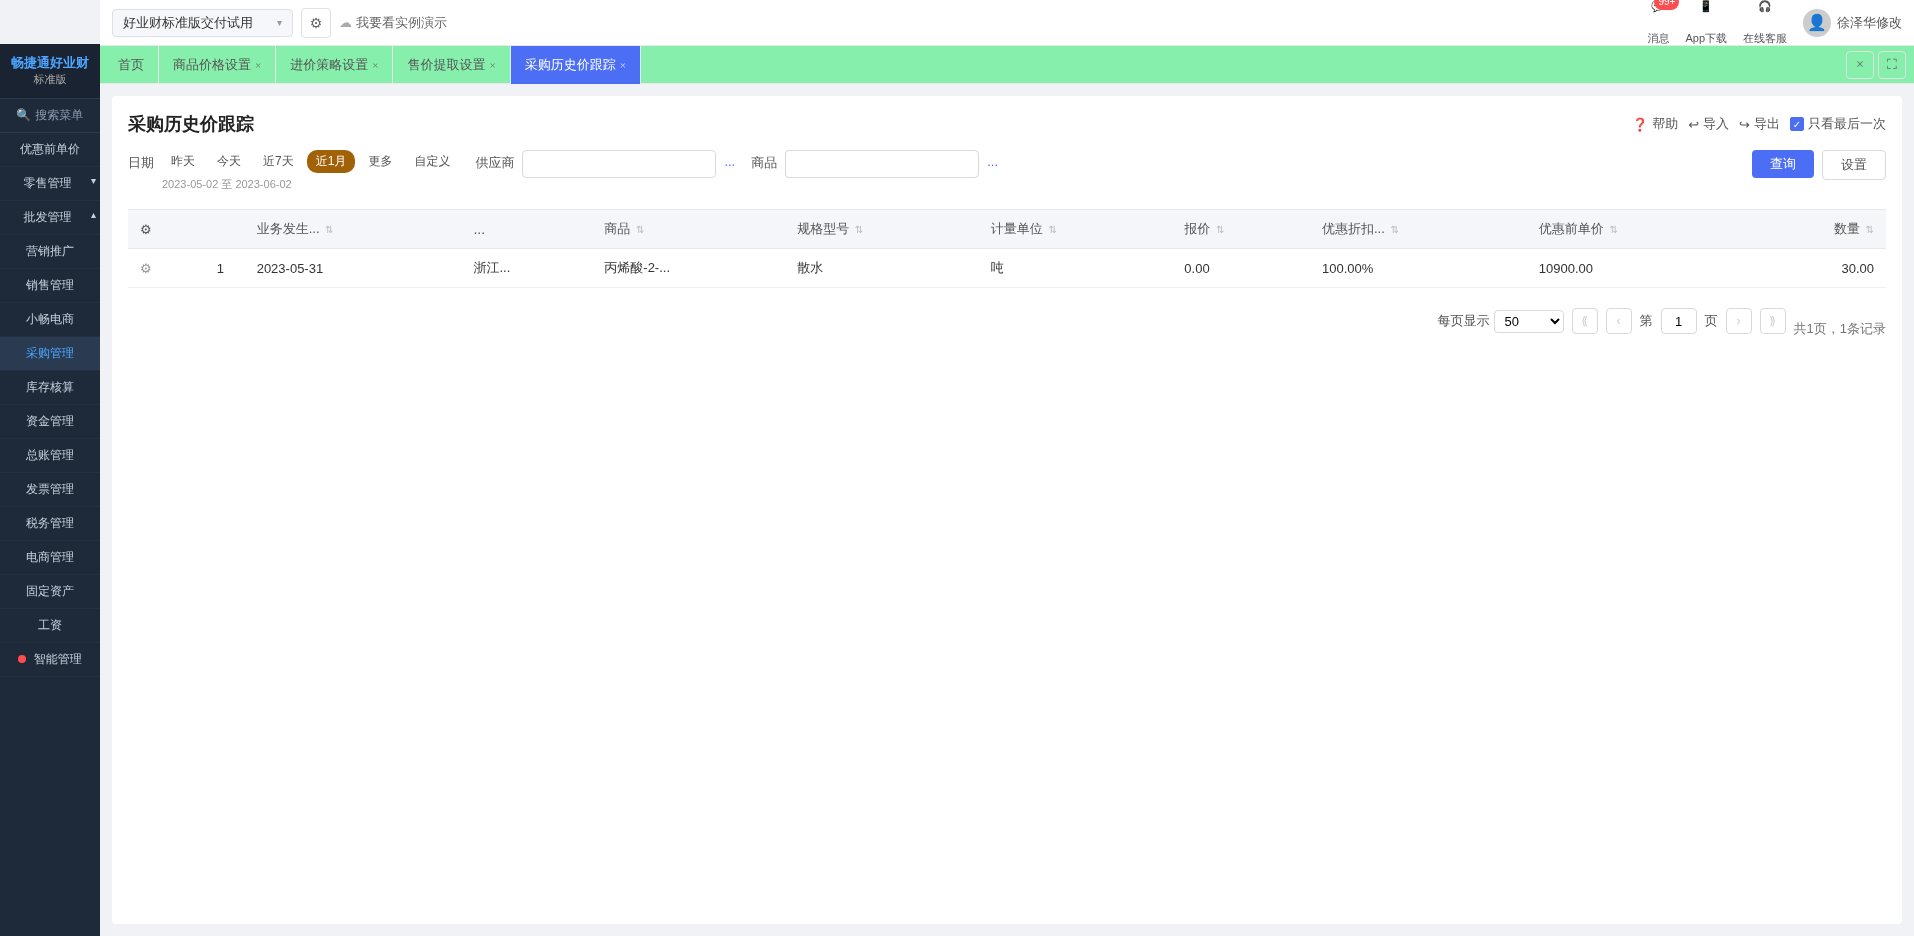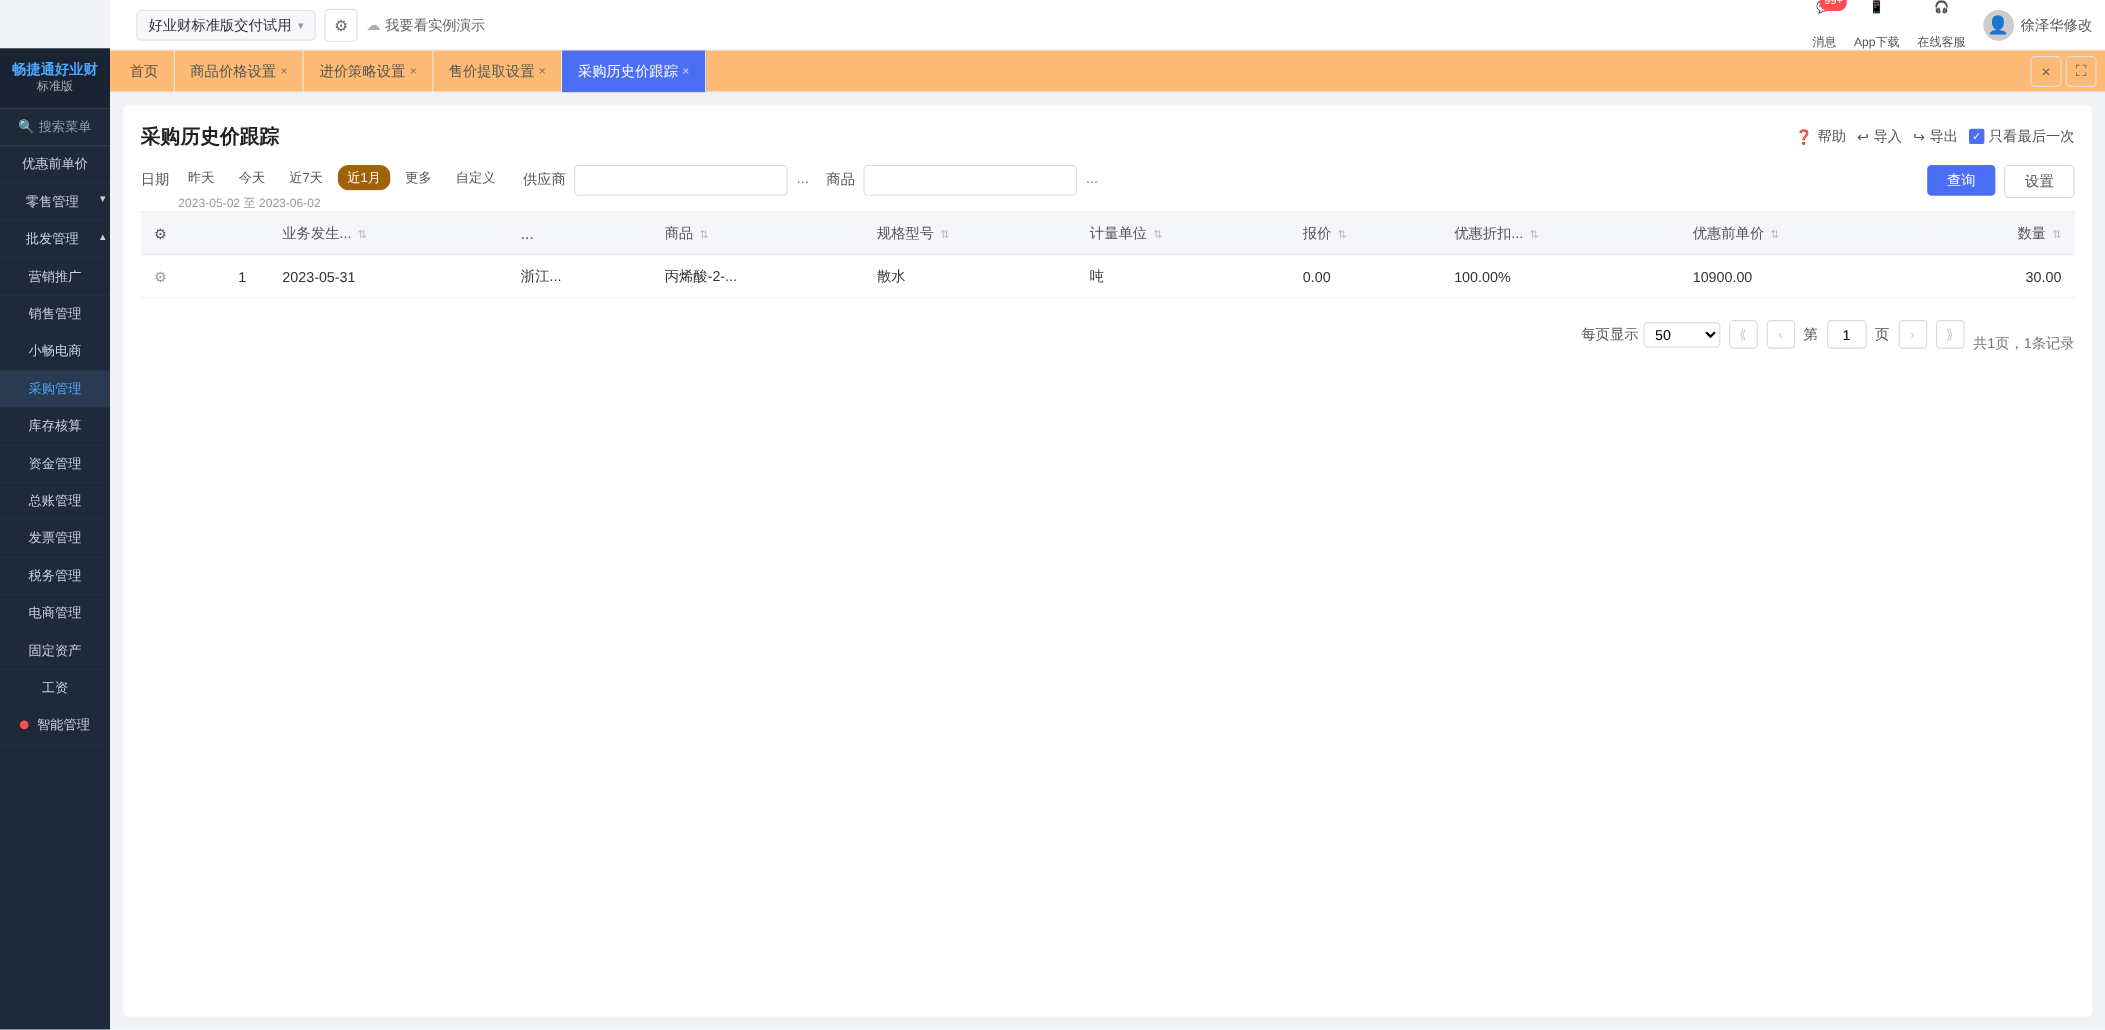--- a/index.html
+++ b/index.html
@@ -77,29 +77,28 @@
       flex-shrink: 0;
     }
     .top-bar-left {
       display: flex;
       align-items: center;
       gap: 8px;
     }
     .edition-selector {
       display: flex;
       align-items: center;
-      gap: 6px;
+      gap: 24px;
       background: #f5f7fa;
       border: 1px solid #e0e0e0;
       border-radius: 4px;
       padding: 4px 10px;
       cursor: pointer;
       font-size: 13px;
       color: #333;
-      margin-left: 12px;
     }
     .edition-selector .chevron { font-size: 10px; color: #999; }
     .settings-icon-btn {
       width: 30px; height: 30px;
       display: flex; align-items: center; justify-content: center;
       border: 1px solid #e0e0e0; border-radius: 4px;
       cursor: pointer; color: #666; font-size: 14px;
     }
     .demo-link {
       display: flex; align-items: center; gap: 4px;
@@ -124,27 +123,28 @@
       cursor: pointer; color: #555; font-size: 13px;
     }
     .user-avatar {
       width: 28px; height: 28px; border-radius: 50%;
       background: #ccc; display: flex; align-items: center; justify-content: center;
       font-size: 16px; color: #888;
     }
 
     
     .tabs-bar {
-      background: #fdba74;
+      background: #86efac;
       border-bottom: 1px solid #e8e8e8;
       display: flex;
       align-items: center;
       height: 38px;
       flex-shrink: 0;
       padding: 0 4px;
+      font-family: Liberation Serif, serif;
     }
     .tab-item {
       display: flex; align-items: center; gap: 4px;
       padding: 0 14px;
       height: 38px;
       font-size: 13px;
       color: #555;
       cursor: pointer;
       border-right: 1px solid #e8e8e8;
       white-space: nowrap;
@@ -203,21 +203,21 @@
     .checkbox-checked {
       width: 14px; height: 14px; border-radius: 2px;
       background: #4b6ef5; border: 1px solid #4b6ef5;
       display: flex; align-items: center; justify-content: center;
       color: #fff; font-size: 10px;
     }
 
     
     .filter-row {
       display: flex; align-items: flex-start; gap: 16px;
-      margin-bottom: 0;
+      margin-bottom: 17px;
       flex-wrap: wrap;
     }
     .filter-group {
       display: flex; align-items: flex-start; gap: 8px;
     }
     .filter-label {
       font-size: 13px; color: #555; padding-top: 4px; white-space: nowrap;
     }
     .filter-options {
       display: flex; flex-direction: column; gap: 4px;

